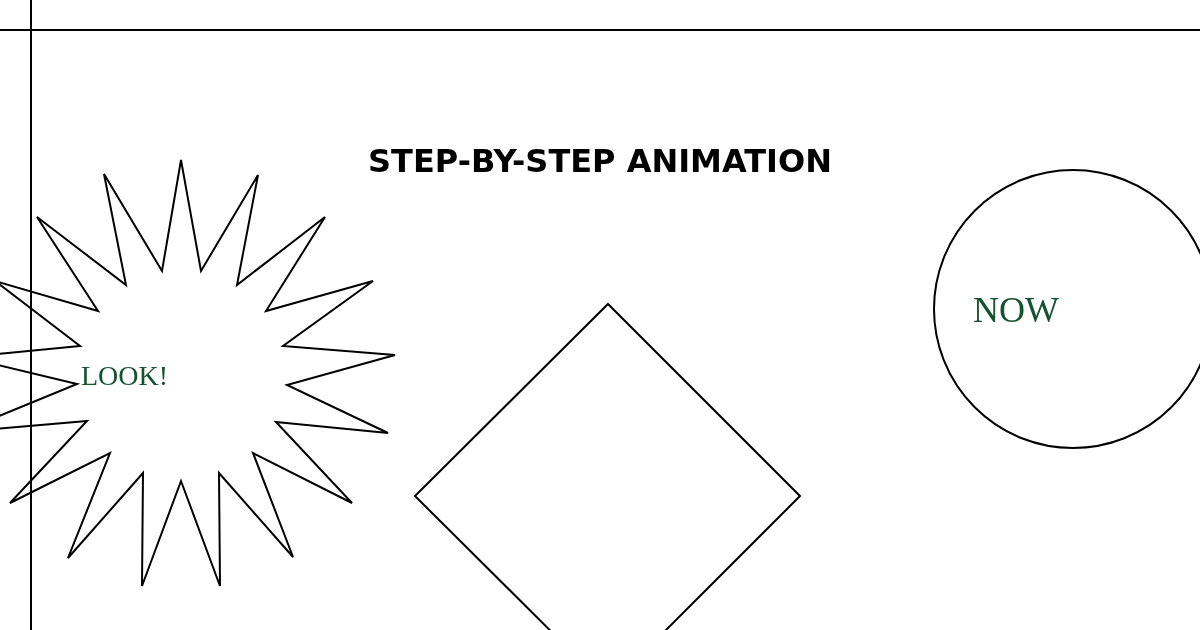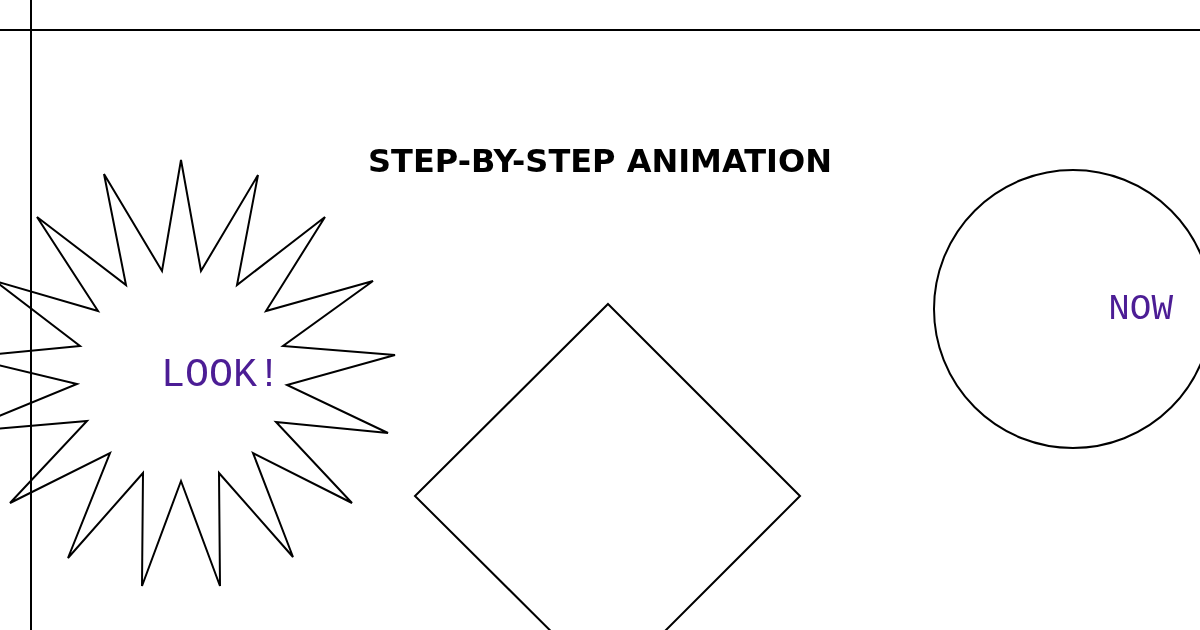--- a/index.html
+++ b/index.html
@@ -5,24 +5,24 @@
     html, body { margin: 0; padding: 0; background: #ffffff; }
     body { width: 1200px; height: 630px; overflow: hidden; position: relative; }
     .stage { position: absolute; left: 0; top: 0; width: 1200px; height: 630px; }
     .title {
       position: absolute; left: 300px; top: 114px; width: 600px;
       text-align: center; font-family: "DejaVu Sans", sans-serif; font-weight: bold;
       font-size: 32px; line-height: 47px; color: #000; letter-spacing: 0px; margin-top: 24px;
     }
     .title span { display: block; }
     .label {
-      position: absolute; font-family: Liberation Mono, monospace; color: #4c1d95;
-      text-align: right; white-space: nowrap;
+      position: absolute; font-family: Liberation Serif, serif; color: #14532d;
+      text-align: left; white-space: nowrap;
     }
-    .look { left: 81px; top: 350px; width: 200px; font-size: 40px; line-height: 52px; }
+    .look { left: 81px; top: 350px; width: 200px; font-size: 28px; line-height: 52px; }
     .diamond-text { left: 458px; top: 420px; width: 300px; font-size: 36px; line-height: 48px; }
     .diamond-text span { display: block; }
     .now { left: 973px; top: 288px; width: 200px; font-size: 36px; line-height: 44px; }
   </style>
 </head>
 <body>
 
 <div class="stage">
   <svg width="1200" height="630" viewBox="0 0 1200 630" style="position:absolute;left:0;top:0;">
     <line x1="0" y1="30" x2="1200" y2="30" stroke="#000" stroke-width="2"></line>

